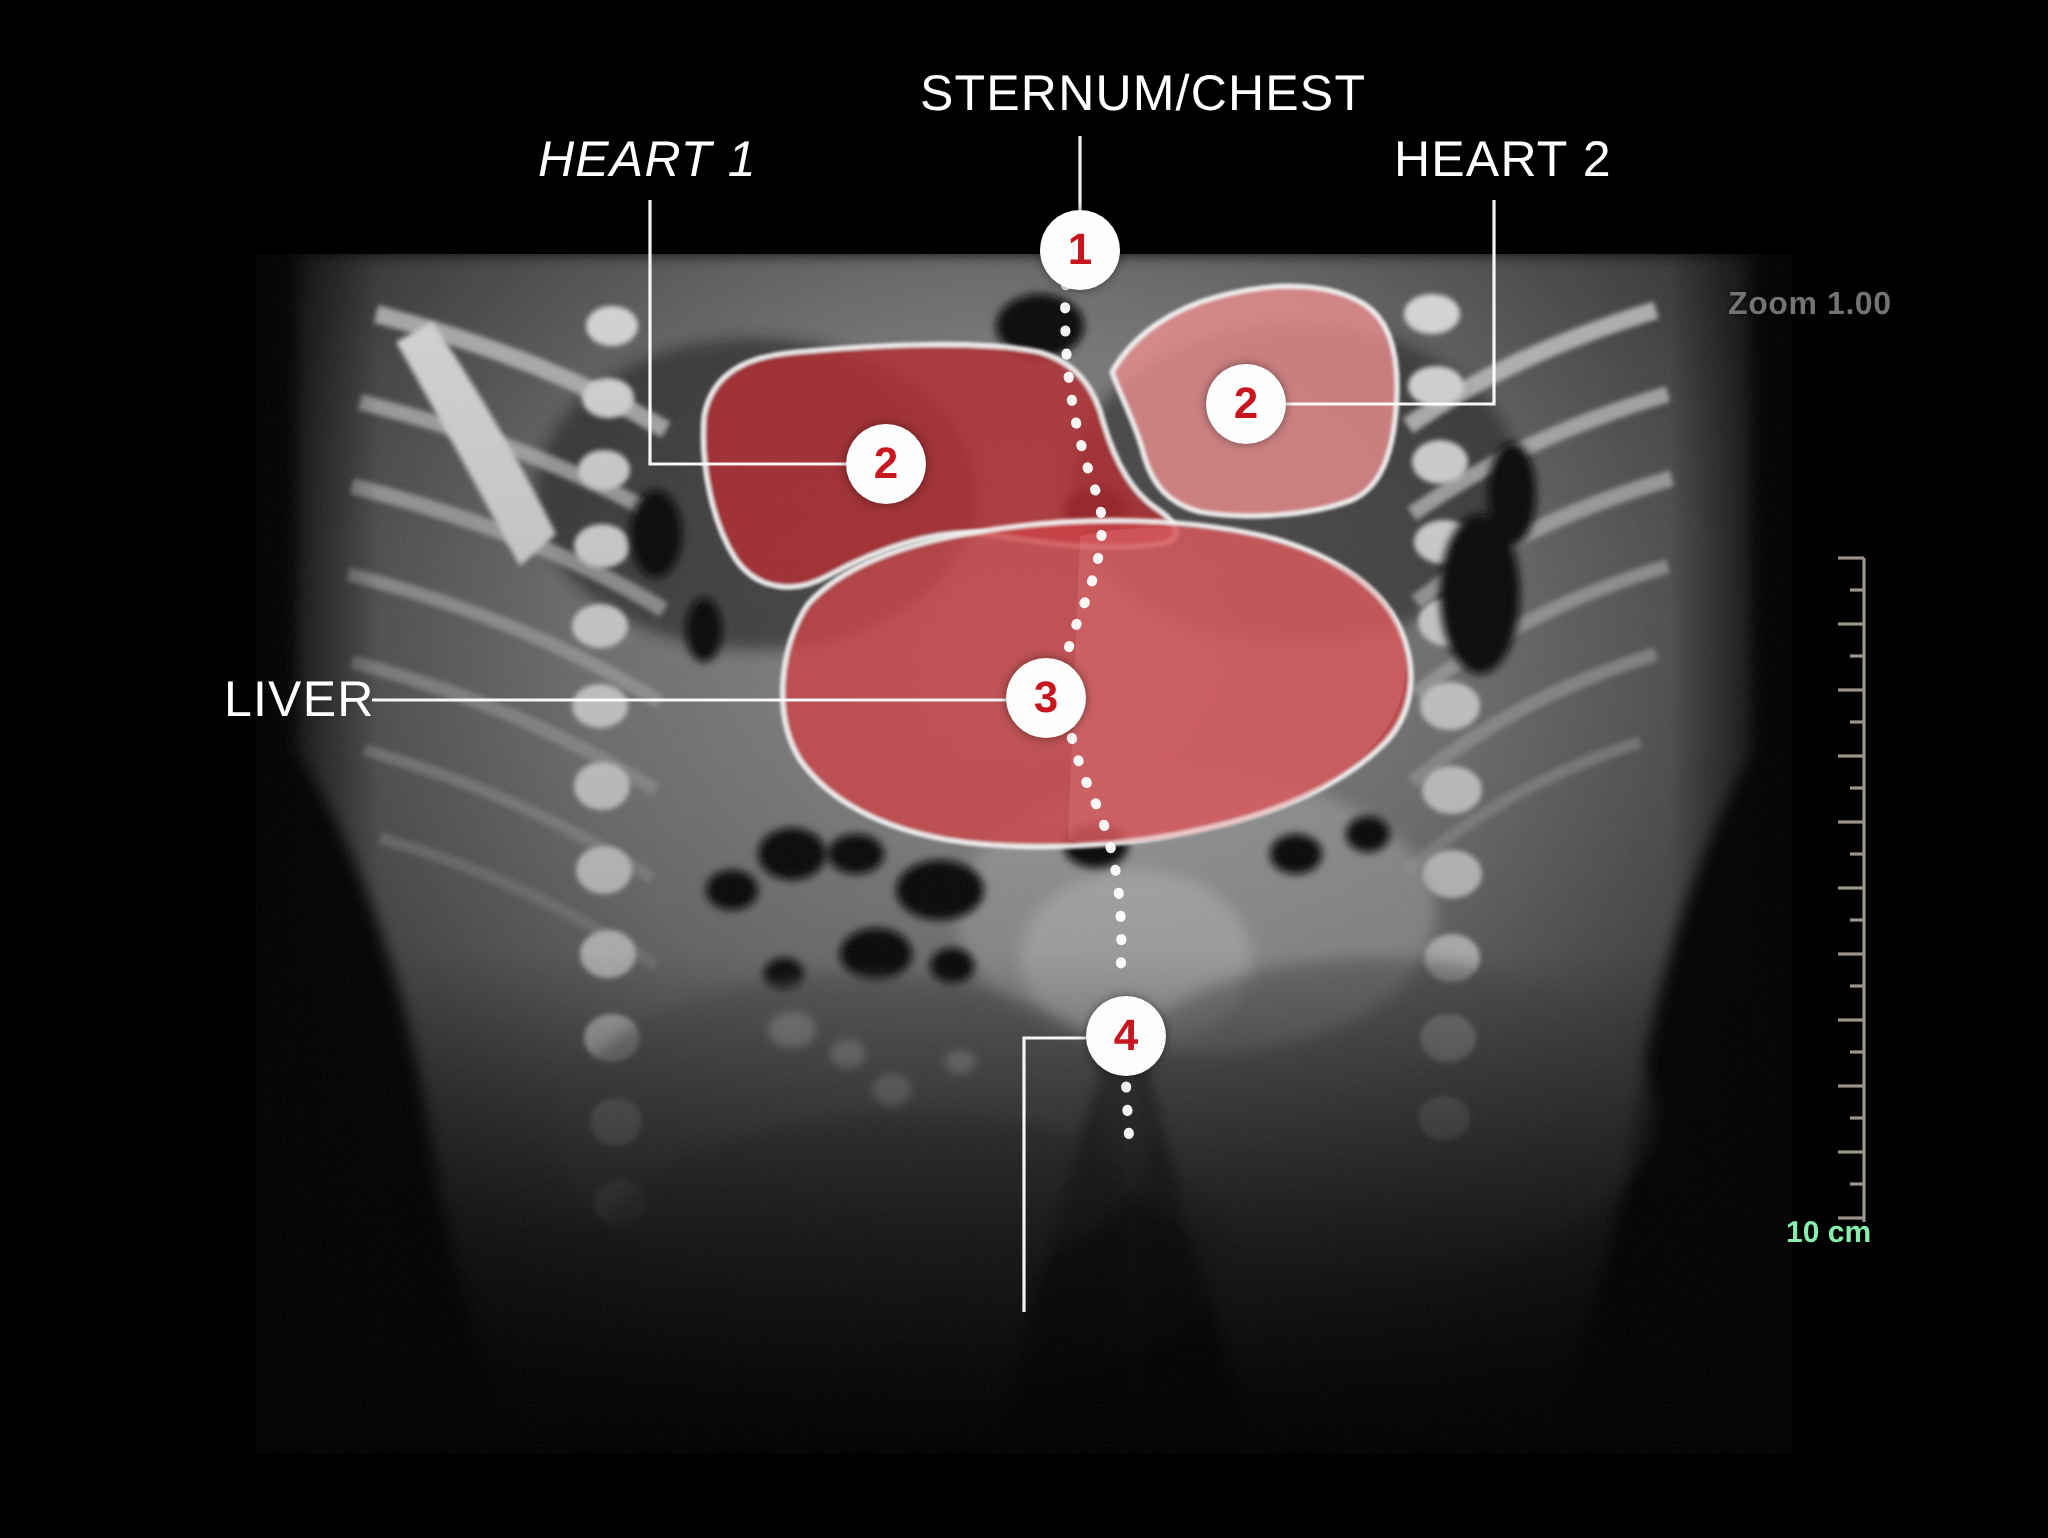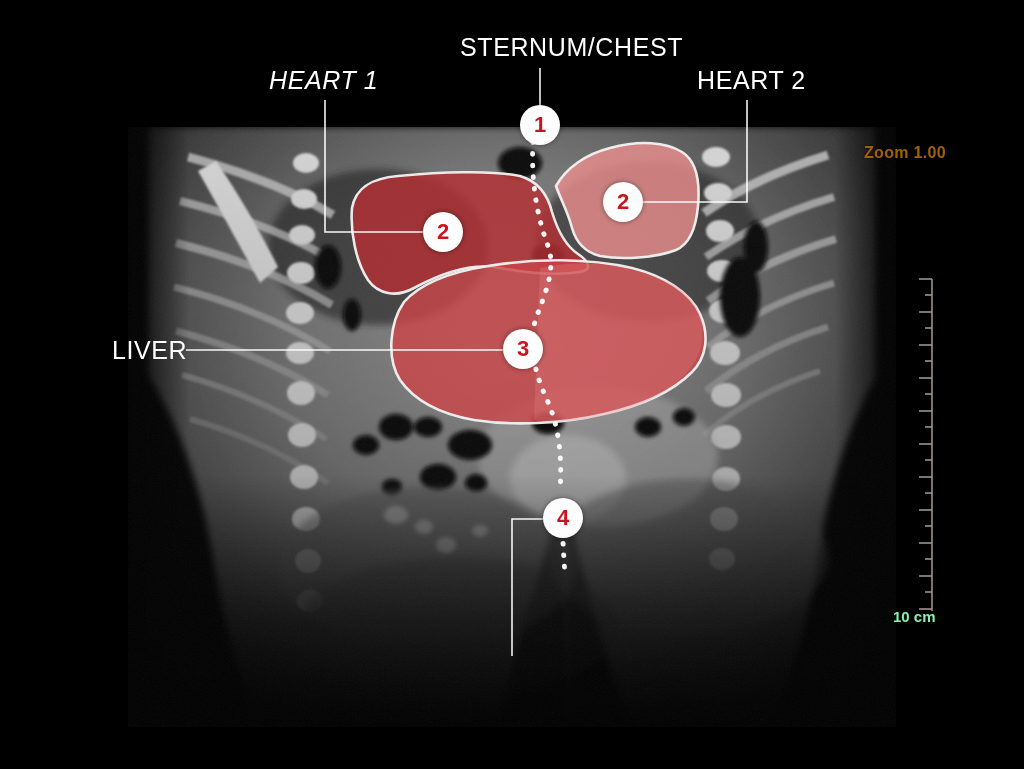--- a/index.html
+++ b/index.html
@@ -79,21 +79,21 @@
   #marker-2a { left: 423px; top: 212px; }
   #marker-2b { left: 603px; top: 182px; }
   #marker-3 { left: 503px; top: 329px; }
   #marker-4 { left: 543px; top: 498px; }
 
   
   #zoom-readout {
     position: absolute;
     left: 864px;
     top: 144px;
-    color: #a16207;
+    color: #737373;
     font-size: 16px;
     font-weight: 700;
     letter-spacing: 0.3px;
     white-space: nowrap;
     text-shadow: 0 0 2px rgba(0,0,0,0.9);
   }
 
   
   #scale-ruler {
     position: absolute;

